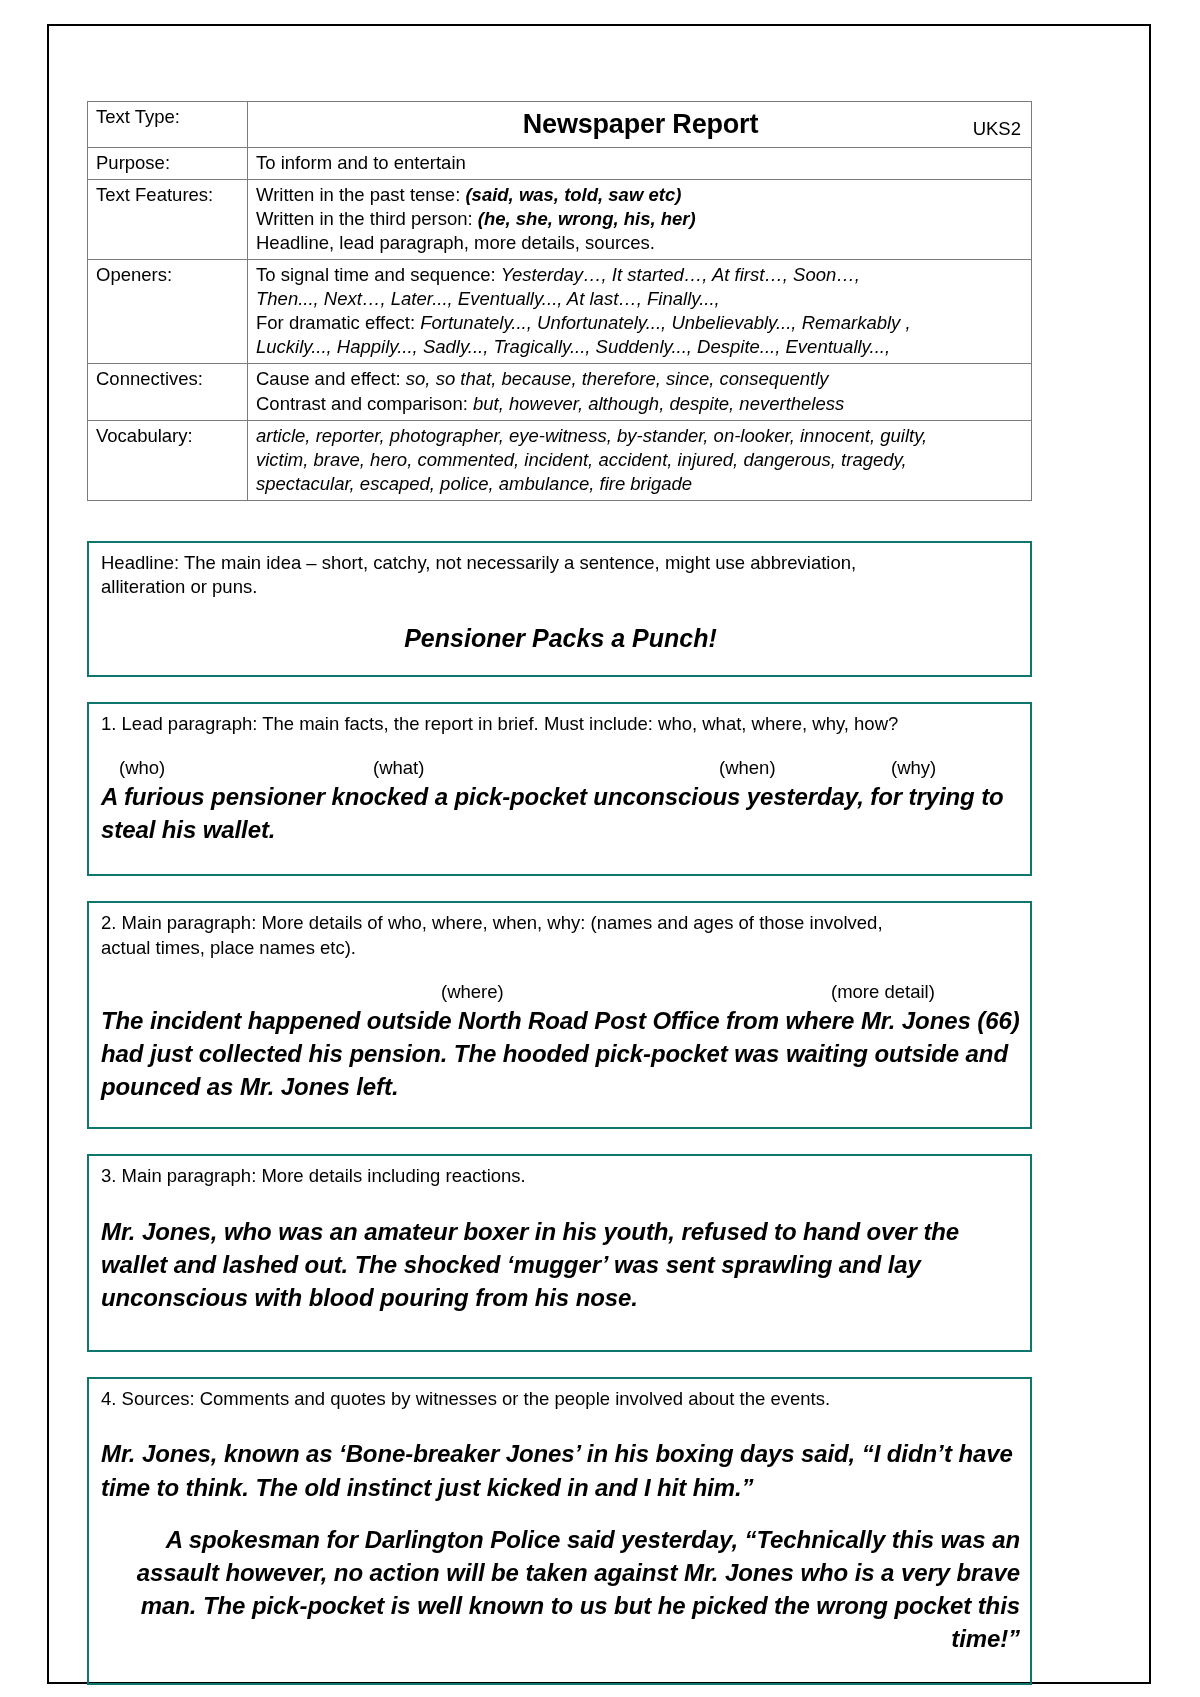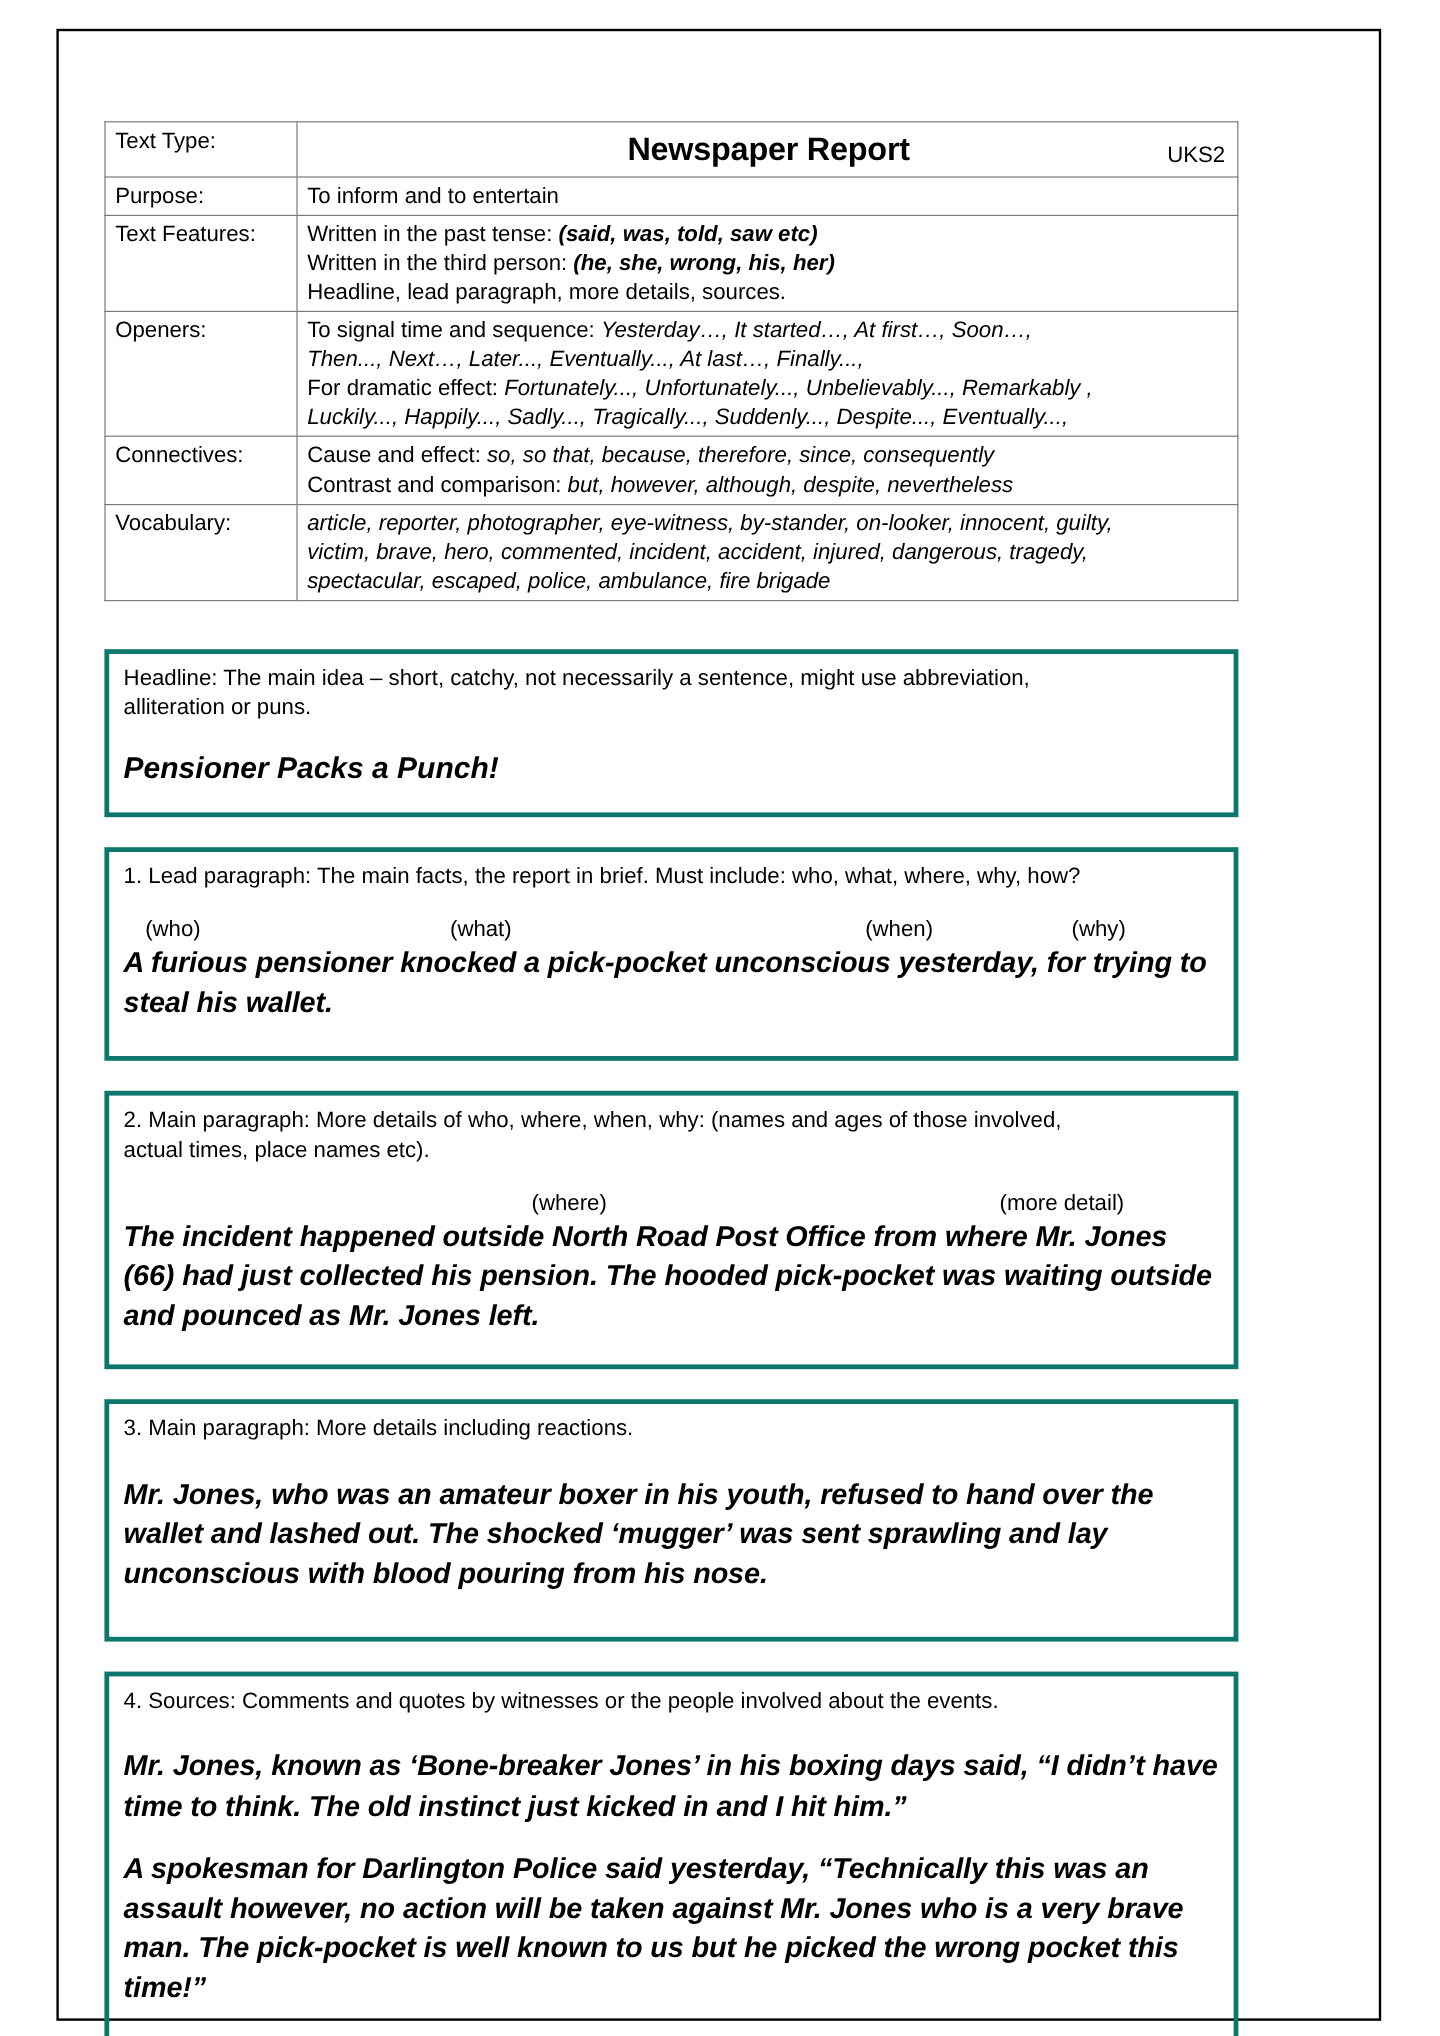--- a/index.html
+++ b/index.html
@@ -69,31 +69,31 @@
     font-weight: normal;
   }
   .line { display: block; }
   .b { font-weight: normal; margin-top: 12px; }
   .i { font-style: italic; }
   .bi { font-weight: bold; font-style: italic; }
 
   
   .box {
     width: 945px;
-    border: 4px solid #0f766e;
+    border: 2px solid #0f766e;
     box-sizing: border-box;
     padding: 8px 10px 10px 12px;
     font-size: 18.5px;
     line-height: 1.32;
   }
   .gap-lg { height: 40px; }
   .gap-md { height: 25px; }
 
   .headline-display {
-    text-align: left;
+    text-align: center;
     font-weight: bold;
     font-style: italic;
     font-size: 25px;
     margin-top: 22px;
     margin-bottom: 10px;
   }
 
   .tagrow {
     position: relative;
     height: 24px;
@@ -106,21 +106,21 @@
   }
 
   .model-text {
     font-weight: bold;
     font-style: italic;
     font-size: 24px;
     line-height: 1.38;
     letter-spacing: -0.1px;
   }
   .model-text p { margin: 0; }
-  .model-text p + p { margin-top: 19px; }
+  .model-text p + p { margin-top: 19px; text-align: right; }
   .spacer-14 { height: 14px; }
   .spacer-18 { height: 18px; }
   .spacer-26 { height: 26px; }
 </style>
 </head>
 <body>
 
 <div class="page">
   <div class="sheet">
 

